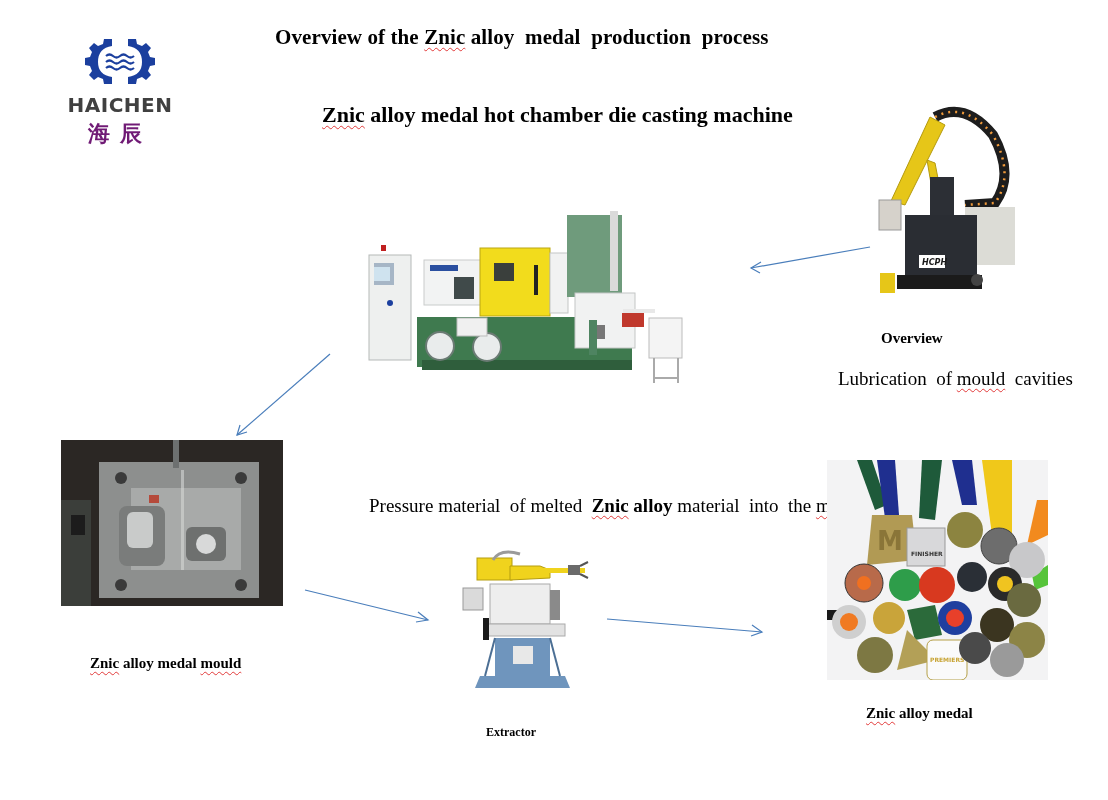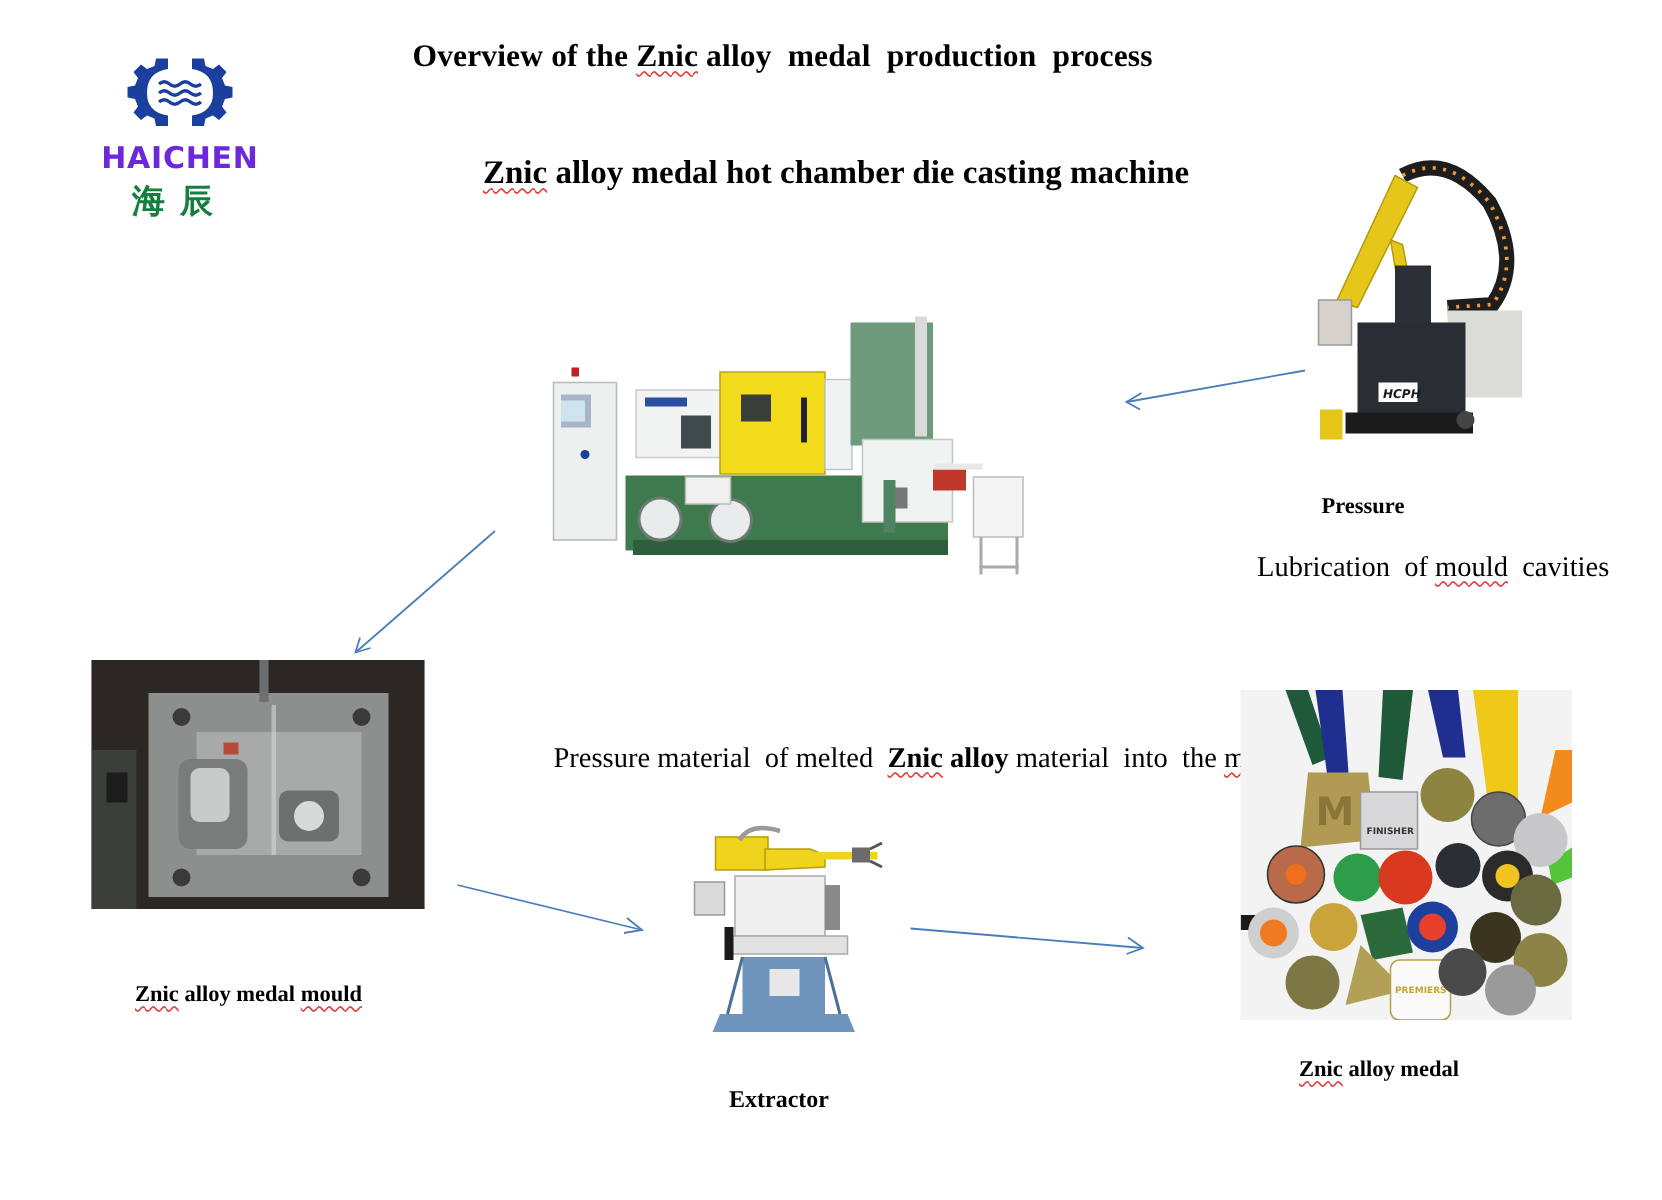--- a/index.html
+++ b/index.html
@@ -7,22 +7,22 @@
       width: 1108px; height: 800px; position: relative; overflow: hidden;
       background: #ffffff; font-family: "Liberation Serif", serif; color: #000;
     }
     .abs { position: absolute; }
     .title { left: 275px; top: 25px; font-size: 21px; font-weight: bold; white-space: nowrap; letter-spacing: 0.1px; }
     .subtitle { left: 322px; top: 102px; font-size: 22px; font-weight: bold; white-space: nowrap; }
     .label-b { font-weight: bold; font-size: 15px; white-space: nowrap; }
     .label-r { font-size: 19px; white-space: nowrap; }
     .squiggle { text-decoration: underline wavy #e23b3b; text-decoration-thickness: 1px; text-underline-offset: 3px; }
     .logo { left: 60px; top: 35px; width: 120px; height: 115px; }
-    .logo-word { position: absolute; left: 0; top: 58px; width: 120px; text-align: center; font-family: "DejaVu Sans", sans-serif; font-weight: bold; font-size: 20px; color: #6d28d9; letter-spacing: 0.5px; }
-    .logo-cn { position: absolute; left: 0; top: 84px; width: 120px; text-align: center; font-family: "DejaVu Sans", sans-serif; font-weight: bold; font-size: 22px; color: #15803d; letter-spacing: 10px; }
+    .logo-word { position: absolute; left: 0; top: 58px; width: 120px; text-align: center; font-family: "DejaVu Sans", sans-serif; font-weight: bold; font-size: 20px; color: #404040; letter-spacing: 0.5px; }
+    .logo-cn { position: absolute; left: 0; top: 84px; width: 120px; text-align: center; font-family: "DejaVu Sans", sans-serif; font-weight: bold; font-size: 22px; color: #701a75; letter-spacing: 10px; }
     .photo { position: absolute; overflow: hidden; }
     svg { display: block; }
   </style>
 </head>
 <body>
 
 <div class="abs logo">
   <svg width="120" height="60" viewBox="0 0 120 60">
     <g fill="#1b3f9e">
 
@@ -104,21 +104,21 @@
 
     <rect x="30" y="110" width="72" height="65" fill="#2a2d33"></rect>
     <rect x="44" y="150" width="26" height="13" fill="#ffffff"></rect>
     <text x="47" y="160" font-family="DejaVu Sans, sans-serif" font-size="8" font-weight="bold" font-style="italic" fill="#1a1a1a">HCPH</text>
     <rect x="22" y="170" width="85" height="14" fill="#1b1b1b"></rect>
     <rect x="5" y="168" width="15" height="20" fill="#e6c618"></rect>
     <circle cx="102" cy="175" r="6" fill="#444"></circle>
   </svg>
 </div>
 
-<div class="abs label-b" style="left:881px; top:330px;">Pressure</div>
+<div class="abs label-b" style="left:881px; top:330px;">Overview</div>
 <div class="abs label-r" style="left:838px; top:368px;">
   <span style="white-space:pre">Lubrication  of </span><span class="squiggle">mould</span><span style="white-space:pre">  cavities</span>
 </div>
 
 <div class="photo" style="left:61px; top:440px; width:222px; height:166px; background:#2a2622;">
   <svg width="222" height="166" viewBox="0 0 222 166">
     <rect width="222" height="166" fill="#2b2724"></rect>
     <rect x="0" y="60" width="30" height="106" fill="#3b3e3a"></rect>
     <rect x="10" y="75" width="14" height="20" fill="#1c1c1c"></rect>
     <rect x="38" y="22" width="160" height="136" fill="#8d8f8e"></rect>
@@ -159,21 +159,21 @@
     <rect x="30" y="76" width="80" height="12" fill="#e2e2e2" stroke="#aaa"></rect>
     <rect x="28" y="70" width="6" height="22" fill="#1a1a1a"></rect>
     <rect x="40" y="90" width="55" height="38" fill="#6f95bd"></rect>
     <rect x="58" y="98" width="20" height="18" fill="#e8e8e8"></rect>
     <polygon points="25,128 110,128 115,140 20,140" fill="#6f95bd"></polygon>
     <line x1="40" y1="90" x2="30" y2="128" stroke="#4c6f94" stroke-width="2"></line>
     <line x1="95" y1="90" x2="105" y2="128" stroke="#4c6f94" stroke-width="2"></line>
   </svg>
 </div>
 
-<div class="abs label-b" style="left:486px; top:725px; font-size:16px;">Extractor</div>
+<div class="abs label-b" style="left:486px; top:725px; font-size:12px;">Extractor</div>
 
 <div class="photo" style="left:827px; top:460px; width:221px; height:220px; background:#f2f2f3;">
   <svg width="221" height="220" viewBox="0 0 221 220">
     <rect width="221" height="220" fill="#f3f3f4"></rect>
 
     <polygon points="30,0 45,0 60,45 48,50" fill="#1e5a3a"></polygon>
     <polygon points="50,0 68,0 72,55 58,58" fill="#1f2f8f"></polygon>
     <polygon points="95,0 115,0 108,60 92,58" fill="#1e5a3a"></polygon>
     <polygon points="125,0 145,0 150,45 135,45" fill="#1f2f8f"></polygon>
     <polygon points="155,0 185,0 185,75 165,75" fill="#f0c81a"></polygon>

